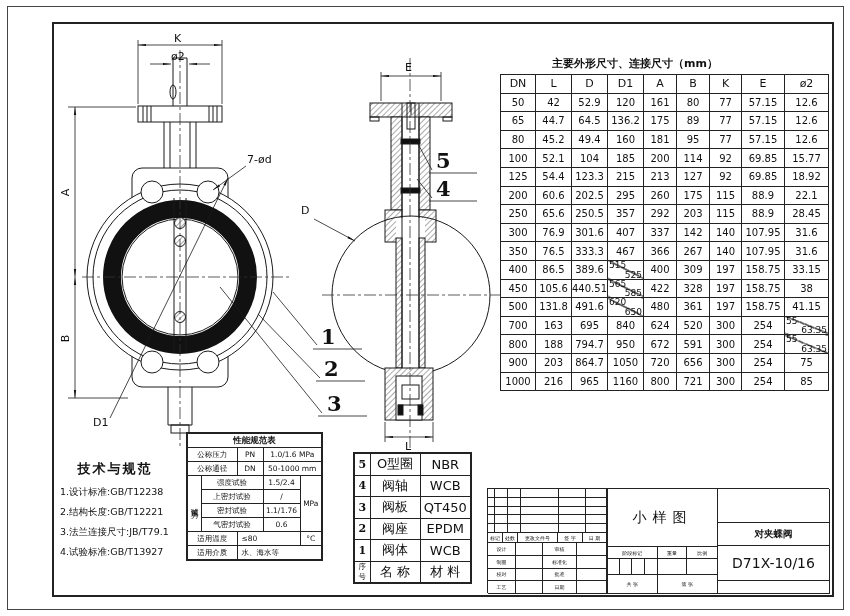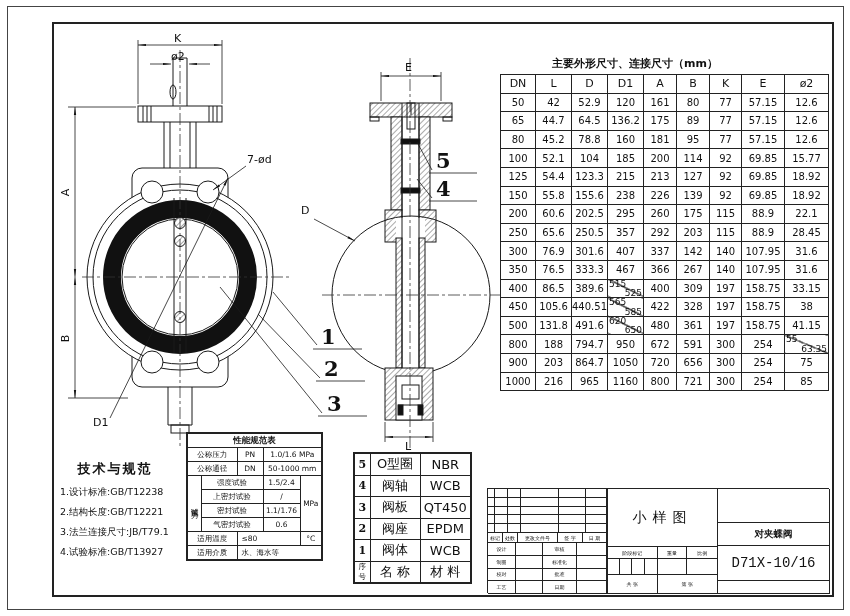--- a/index.html
+++ b/index.html
@@ -45,21 +45,21 @@
            grid-template-columns:7px 13px 13px 38px 27px 21px;grid-auto-rows:8.8px;}
   .hdrrow{position:absolute;left:0;top:44px;width:119px;height:10px;display:flex;}
   .sigrows{position:absolute;left:0;top:54px;width:119px;height:51px;}
   .sigrow{display:flex;height:12.75px;}
   .midblock{position:absolute;left:119px;top:0;width:111px;height:105px;}
   .name-box{height:58px;border-right:1px solid #222;border-bottom:1px solid #222;border-left:1px solid #222;
             display:flex;align-items:center;justify-content:center;font-size:14px;letter-spacing:6px;box-sizing:border-box;}
   .stagehdr{display:flex;height:12px;border-left:1px solid #222;box-sizing:border-box;}
   .stagecells{display:flex;height:16px;border-left:1px solid #222;box-sizing:border-box;}
   .sheetrow{display:flex;height:19px;border-left:1px solid #222;box-sizing:border-box;}
-  .rightcol{position:absolute;left:230px;top:0;width:112px;height:105px;font-family:Liberation Mono, monospace;}
+  .rightcol{position:absolute;left:230px;top:0;width:112px;height:105px;}
   .rc{border-right:1px solid #222;border-bottom:1px solid #222;box-sizing:border-box;
       display:flex;align-items:center;justify-content:center;}
 </style>
 </head>
 <body>
 
 <div class="page">
   <div class="outer-border"></div>
   <div class="frame"></div>
 
@@ -265,21 +265,21 @@
             <td>136.2</td>
             <td>175</td>
             <td>89</td>
             <td>77</td>
             <td>57.15</td>
             <td>12.6</td>
           </tr>
           <tr>
             <td>80</td>
             <td>45.2</td>
-            <td>78.8</td>
+            <td>49.4</td>
             <td>160</td>
             <td>181</td>
             <td>95</td>
             <td>77</td>
             <td>57.15</td>
             <td>12.6</td>
           </tr>
           <tr>
             <td>100</td>
             <td>52.1</td>
@@ -291,31 +291,20 @@
             <td>69.85</td>
             <td>15.77</td>
           </tr>
           <tr>
             <td>125</td>
             <td>54.4</td>
             <td>123.3</td>
             <td>215</td>
             <td>213</td>
             <td>127</td>
-            <td>92</td>
-            <td>69.85</td>
-            <td>18.92</td>
-          </tr>
-          <tr>
-            <td>150</td>
-            <td>55.8</td>
-            <td>155.6</td>
-            <td>238</td>
-            <td>226</td>
-            <td>139</td>
             <td>92</td>
             <td>69.85</td>
             <td>18.92</td>
           </tr>
           <tr>
             <td>200</td>
             <td>60.6</td>
             <td>202.5</td>
             <td>295</td>
             <td>260</td>
@@ -391,20 +380,34 @@
             <td>491.6</td>
             <td class="split">
               <span class="tl">620</span>
               <span class="br">650</span>
             </td>
             <td>480</td>
             <td>361</td>
             <td>197</td>
             <td>158.75</td>
             <td>41.15</td>
+          </tr>
+          <tr>
+            <td>700</td>
+            <td>163</td>
+            <td>695</td>
+            <td>840</td>
+            <td>624</td>
+            <td>520</td>
+            <td>300</td>
+            <td>254</td>
+            <td class="split">
+              <span class="tl">55</span>
+              <span class="br">63.35</span>
+            </td>
           </tr>
           <tr>
             <td>800</td>
             <td>188</td>
             <td>794.7</td>
             <td>950</td>
             <td>672</td>
             <td>591</td>
             <td>300</td>
             <td>254</td>

